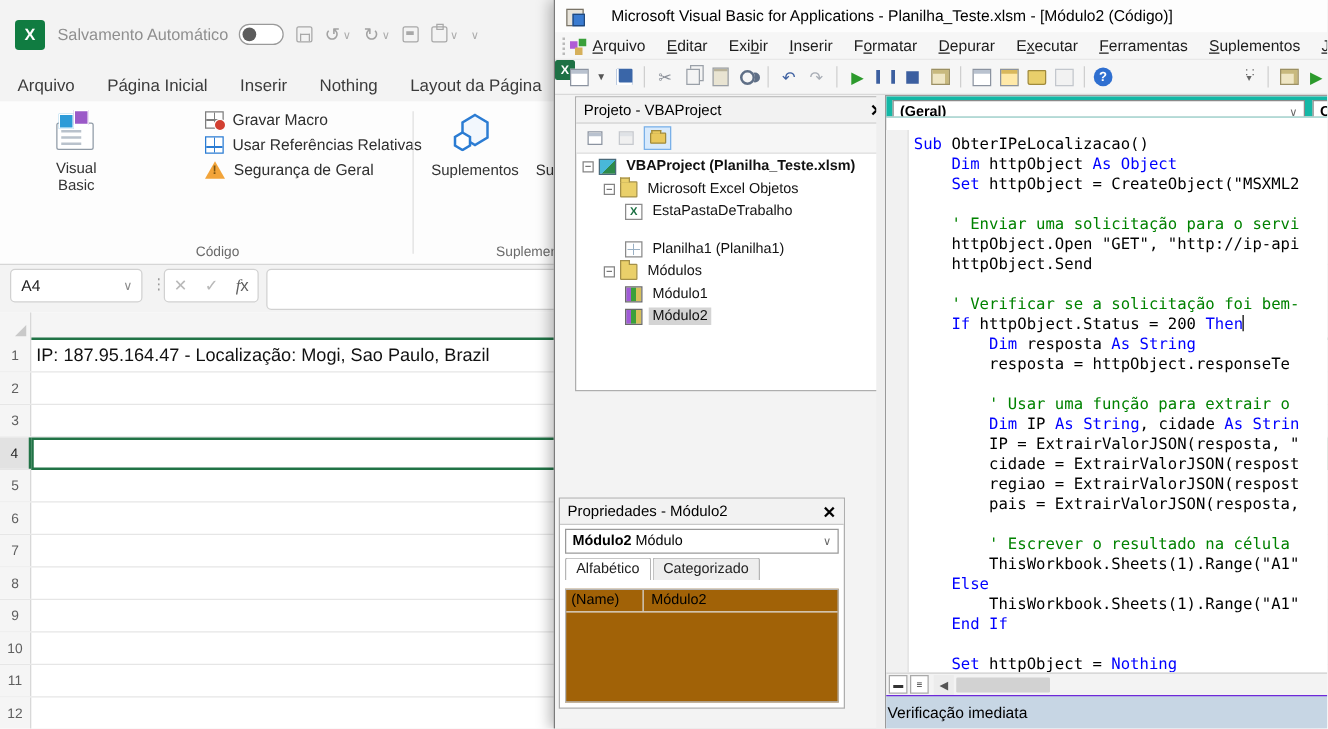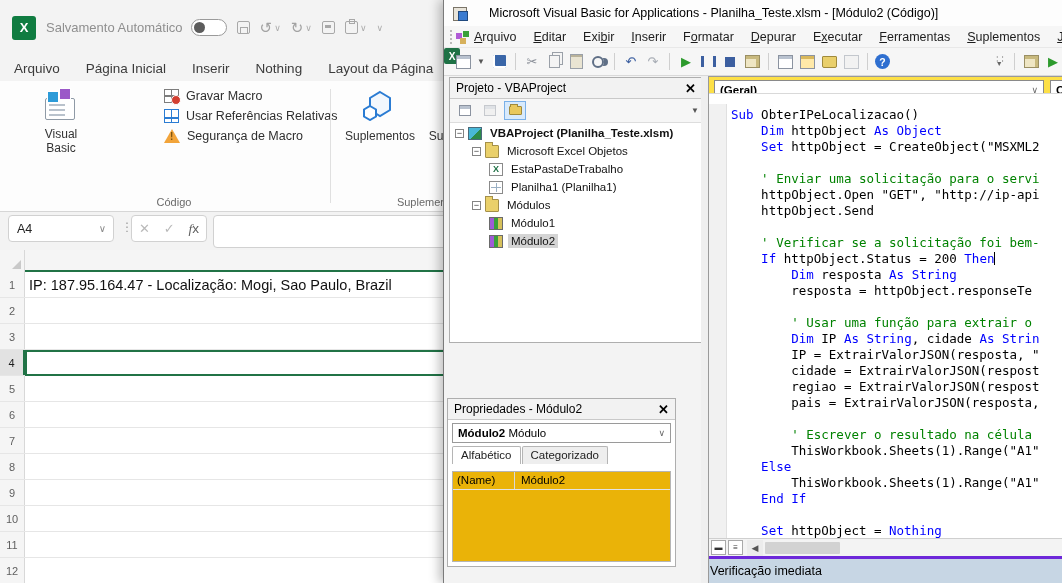--- a/index.html
+++ b/index.html
@@ -99,21 +99,21 @@
   .tbi.help{width:15px;height:15px;border-radius:50%;background:#2f6fd0;color:#fff;font-size:10.5px;font-weight:bold}
   .tbi.caret{width:10px;font-size:8px;color:#555}
   .tbi.overflow{width:12px;flex-direction:column;font-size:7px;color:#666;line-height:4px}
   .g-gray{color:#8a8f98}.g-gray2{color:#a8adb5}.g-blue{color:#3c5fa0}.g-green{color:#2c9a2c}
   .v-tool .spacer{flex:1}
 
   .v-body{position:absolute;left:0;top:76px;width:100%;bottom:0}
   .panel{position:absolute;background:#fff;border:1px solid #aeaeae}
   .p-title{height:21px;background:#f2f2f2;border-bottom:1px solid #c9c9c9;display:flex;align-items:center;padding:0 6px;font-size:12px;color:#000}
   .p-close{margin-left:auto;font-weight:bold;font-size:13px;color:#000;line-height:1}
-  .panel-project{left:5px;top:1px;width:254px;height:266px}
+  .panel-project{left:16px;top:1px;width:254px;height:236px}
   .pp-tool{height:24px;background:#f6f6f6;border-bottom:1px solid #ddd;display:flex;align-items:center;gap:3px;padding-left:4px}
   .pp-btn{width:22px;height:19px;display:flex;align-items:center;justify-content:center;border:1px solid transparent}
   .pp-btn.on{border-color:#7ab0e8;background:#d8eafc}
   .pp-doc{width:12px;height:11px;border:1px solid #8b93a0;background:#fff;box-shadow:inset 0 3px 0 #b9c2cf}
   .pp-doc.dim{border-color:#c6c9ce;background:#f0f0f0;box-shadow:inset 0 3px 0 #dfe2e6}
   .pp-folder{width:13px;height:9px;background:#e9c85c;border:1px solid #a08a3c;border-radius:1px;position:relative}
   .pp-folder:before{content:"";position:absolute;left:0;top:-3px;width:6px;height:2px;background:#e9c85c;border:1px solid #a08a3c;border-bottom:none}
   .pp-caret{margin-left:auto;margin-right:3px;font-size:8px;color:#555}
   .tree{position:absolute;top:46px;left:0;right:0;bottom:0;overflow:hidden;font-size:11.5px;color:#111}
   .trow{height:18px;display:flex;align-items:center;white-space:nowrap}
@@ -130,44 +130,44 @@
   .tlabel{padding:1px 3px}
   .tlabel.bold{font-weight:bold}
   .tlabel.sel{background:#d4d4d4}
 
   .panel-props{left:3px;top:322px;width:229px;bottom:16px}
   .prop-combo{margin:3px 4px;height:20px;border:1px solid #9a9a9a;background:#fff;display:flex;align-items:center;padding:0 5px;font-size:11.5px}
   .prop-combo .chev{margin-left:auto;color:#666;font-size:9px}
   .ptabs{display:flex;padding-left:4px;gap:1px;font-size:11.5px;margin-top:2px}
   .ptab{padding:2px 8px 3px;border:1px solid #b5b5b5;border-bottom:none;background:#eee;color:#222;border-radius:2px 2px 0 0}
   .ptab.on{background:#fff;position:relative;z-index:2}
-  .pgrid{position:absolute;left:4px;right:4px;top:72px;bottom:4px;border:1px solid #b5b5b5;background:#eab308;font-size:11.5px}
+  .pgrid{position:absolute;left:4px;right:4px;top:72px;bottom:4px;border:1px solid #b5b5b5;background:#a16207;font-size:11.5px}
   .prow{height:18px;display:flex;border-bottom:1px solid #e3e3e3}
   .prow .k{width:62px;border-right:1px solid #d9d9d9;padding:2px 4px}
   .prow .v{flex:1;padding:2px 6px}
 
   .v-split{position:absolute;left:257px;top:0;bottom:0;width:7px;background:#efefef}
   .code-col{position:absolute;left:264px;right:0;top:0;bottom:0;background:#fff;border-left:1px solid #9a9a9a;border-top:1px solid #9a9a9a;overflow:hidden}
-  .combo-row{position:absolute;left:0;right:0;top:0;height:17px;background:#fde047;border-bottom:1px solid #d9d9d9;overflow:hidden}
+  .combo-row{position:absolute;left:0;right:0;top:0;height:17px;background:#14b8a6;border-bottom:1px solid #d9d9d9;overflow:hidden}
   .ccombo{position:absolute;top:3px;height:20px;border:1px solid #8a8a8a;background:#fff;font-size:11.5px;font-weight:bold;display:flex;align-items:center;padding:0 5px;color:#000}
   .ccombo .chev{margin-left:auto;color:#666;font-size:9px;font-weight:normal}
   .ccombo.left{left:5px;width:330px}
   .ccombo.right{left:341px;width:120px}
   .code-view{position:absolute;left:0;right:0;top:27px;bottom:45px;background:#fff;overflow:hidden}
   .cmargin{position:absolute;left:0;top:0;bottom:0;width:18px;background:#f1f1f1;border-right:1px solid #e0e0e0}
   .clines{position:absolute;left:22px;top:3px;right:0;bottom:0;font-family:"DejaVu Sans Mono",monospace;font-size:12.5px;line-height:16px;white-space:pre;color:#000}
   .cl{height:16px}
   .cl .k{color:#0000ff}
   .cl .c{color:#008200}
   .caret-bar{display:inline-block;width:1px;height:13px;background:#000;vertical-align:-2px}
   .hscroll{position:absolute;left:0;right:0;bottom:27px;height:18px;background:#f3f3f3;border-top:1px solid #cfcfcf;display:flex;align-items:center}
   .hs-btn{width:15px;height:15px;border:1px solid #a9a9a9;background:#fff;margin-left:2px;font-size:8px;display:flex;align-items:center;justify-content:center;color:#333}
   .hs-arrow{width:16px;height:16px;display:flex;align-items:center;justify-content:center;font-size:9px;color:#555;background:#ececec;margin-left:4px}
   .hs-thumb{width:75px;height:12px;background:#d2d2d2;margin-left:2px;border-radius:1px}
-  .immediate{position:absolute;left:-7px;right:0;bottom:0;height:27px;background:#c7d6e4;border-top:3px solid #6d28d9;display:flex;align-items:center;padding-left:8px;font-size:12.5px;color:#000}
+  .immediate{position:absolute;left:-7px;right:0;bottom:0;height:27px;background:#c7d6e4;border-top:1px solid #6d28d9;display:flex;align-items:center;padding-left:8px;font-size:12.5px;color:#000}
 </style>
 </head>
 <body>
 
 <div id="stage">
 
   <section class="xl">
     <div class="xl-titlebar">
       <div class="xl-logo">X</div>
       <div class="autosave">
@@ -216,21 +216,21 @@
           <div class="rs-item">
             <span class="ic-grid red"></span>
             <span>Gravar Macro</span>
           </div>
           <div class="rs-item">
             <span class="ic-grid blue"></span>
             <span>Usar Referências Relativas</span>
           </div>
           <div class="rs-item">
             <span class="warn"></span>
-            <span>Segurança de Macro</span>
+            <span>Segurança de Geral</span>
           </div>
         </div>
         <div class="rg-label">Código</div>
       </div>
       <div class="rg-divider" style="left:330px"></div>
       <div class="rgroup" style="left:334px;width:190px">
         <div class="addin-btn" style="left:0">
           <svg width="36" height="32" viewBox="0 0 36 32">
             <polygon points="18,3 28,9 28,21 18,27 8,21 8,9" fill="#f2f7fd" stroke="#2b7cd3" stroke-width="2"></polygon>
             <polygon points="8,17 14,20.5 14,27.5 8,31 2,27.5 2,20.5" fill="#fff" stroke="#2b7cd3" stroke-width="2"></polygon>
@@ -417,21 +417,21 @@
             </div>
             <div class="trow" style="padding-left: 22px;">
               <span class="exp">−</span>
               <span class="ti ti-folder"></span>
               <span class="tlabel">Microsoft Excel Objetos</span>
             </div>
             <div class="trow" style="padding-left: 39px;">
               <span class="ti ti-wb"></span>
               <span class="tlabel">EstaPastaDeTrabalho</span>
             </div>
-            <div class="trow" style="padding-left: 39px;">
+            <div class="trow" style="padding-left: 39px; margin-top: 12px;">
               <span class="ti ti-sheet"></span>
               <span class="tlabel">Planilha1 (Planilha1)</span>
             </div>
             <div class="trow" style="padding-left: 22px;">
               <span class="exp">−</span>
               <span class="ti ti-folder"></span>
               <span class="tlabel">Módulos</span>
             </div>
             <div class="trow" style="padding-left: 39px;">
               <span class="ti ti-mod"></span>

